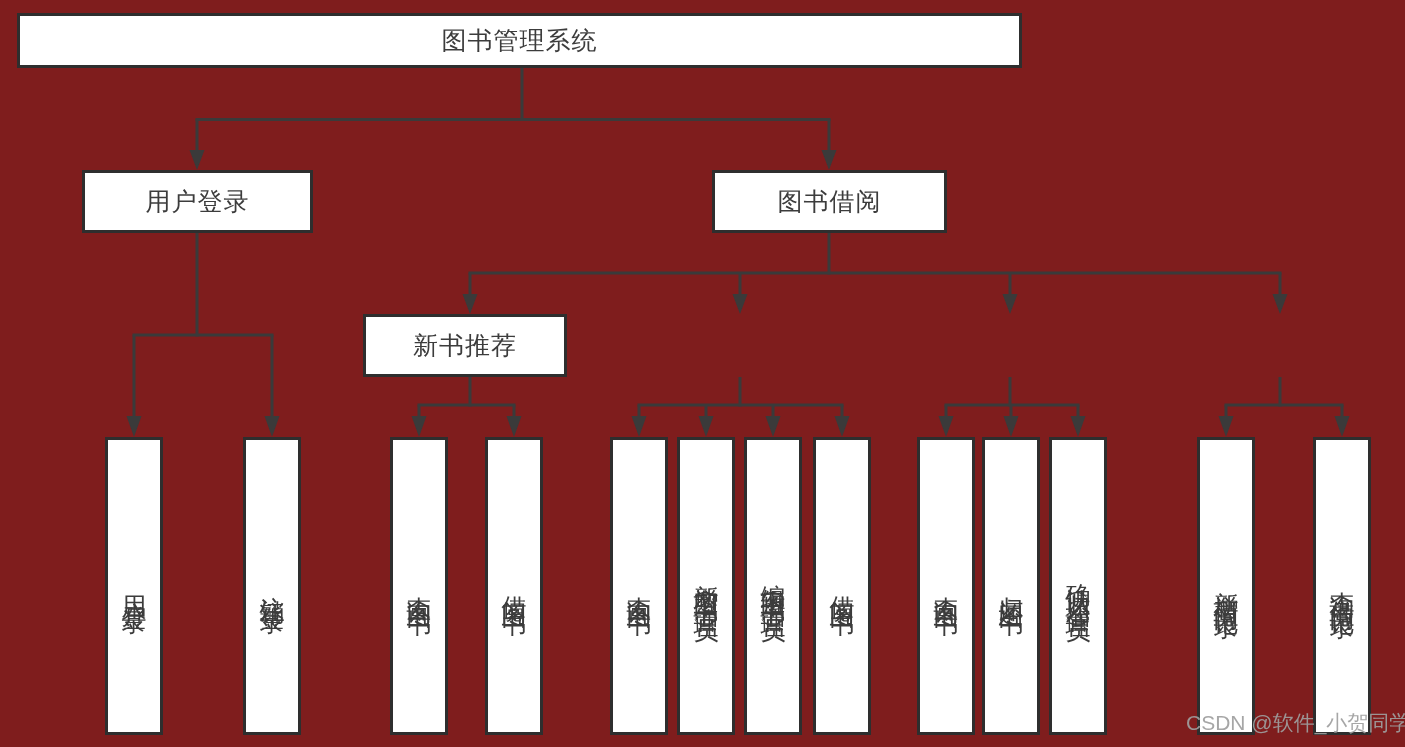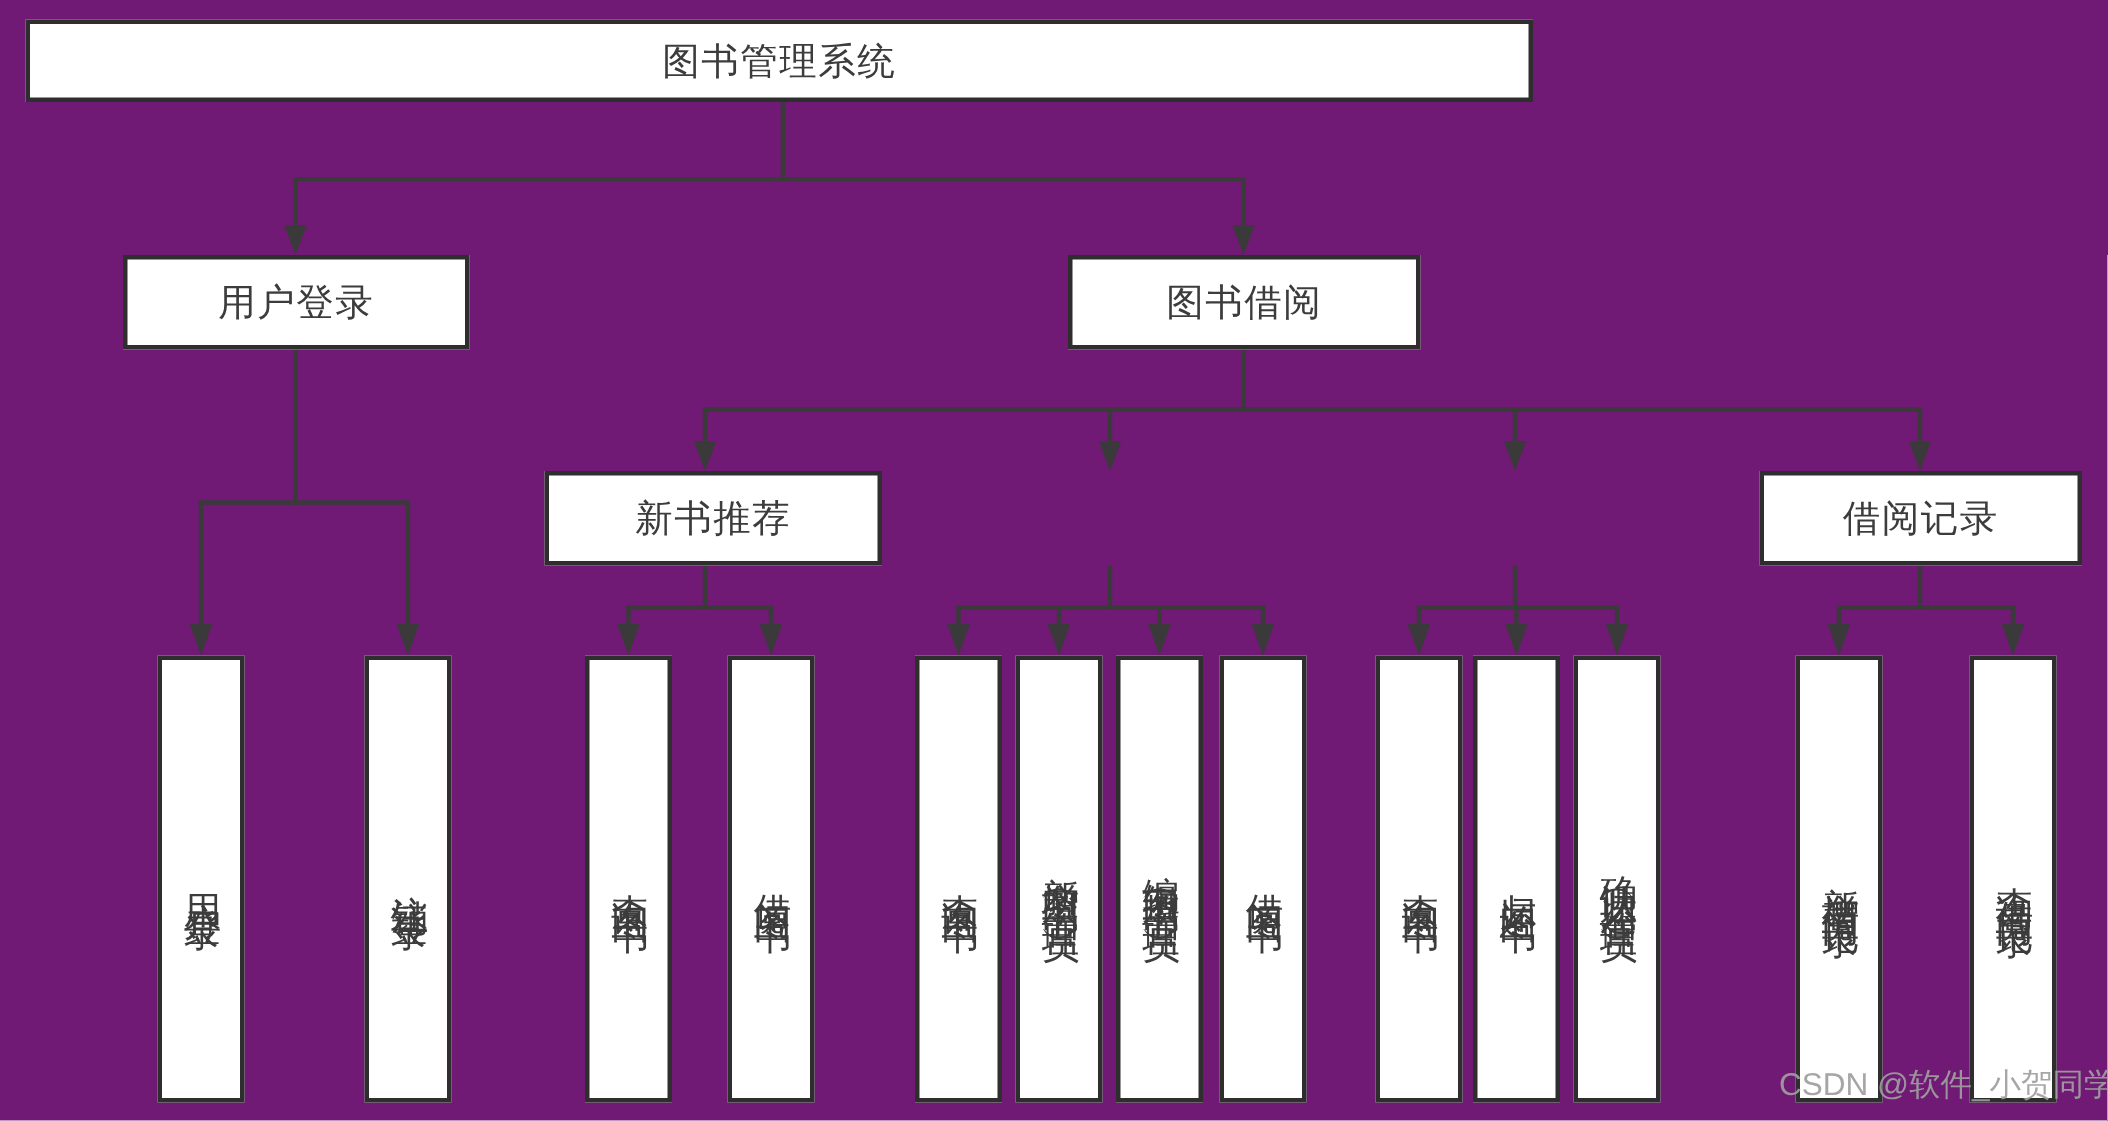--- a/index.html
+++ b/index.html
@@ -5,21 +5,21 @@
   html, body {
     margin: 0;
     padding: 0;
     background: #ffffff;
     font-family: "Liberation Sans", sans-serif;
   }
   .stage {
     position: relative;
     width: 1405px;
     height: 747px;
-    background: #701a75;
+    background: #7f1d1d;
     overflow: hidden;
   }
   .stage svg {
     position: absolute;
     left: 0;
     top: 0;
   }
   .node {
     position: absolute;
     box-sizing: border-box;
@@ -128,25 +128,22 @@
     <span>图书管理系统</span>
   </div>
 
   <div class="node hbox" style="left:82px;top:170px;width:231px;height:63px">
     <span>用户登录</span>
   </div>
   <div class="node hbox" style="left:712px;top:170px;width:235px;height:63px">
     <span>图书借阅</span>
   </div>
 
-  <div class="node hbox" style="left:363px;top:314px;width:225px;height:63px">
+  <div class="node hbox" style="left:363px;top:314px;width:204px;height:63px">
     <span>新书推荐</span>
-  </div>
-  <div class="node hbox" style="left:1173px;top:314px;width:215px;height:63px">
-    <span>借阅记录</span>
   </div>
 
   <div class="node vbox" style="left:105px;top:437px;width:58px;height:298px">
     <span>用户登录</span>
   </div>
   <div class="node vbox" style="left:243px;top:437px;width:58px;height:298px">
     <span>注销登录</span>
   </div>
 
   <div class="node vbox" style="left:390px;top:437px;width:58px;height:298px">

